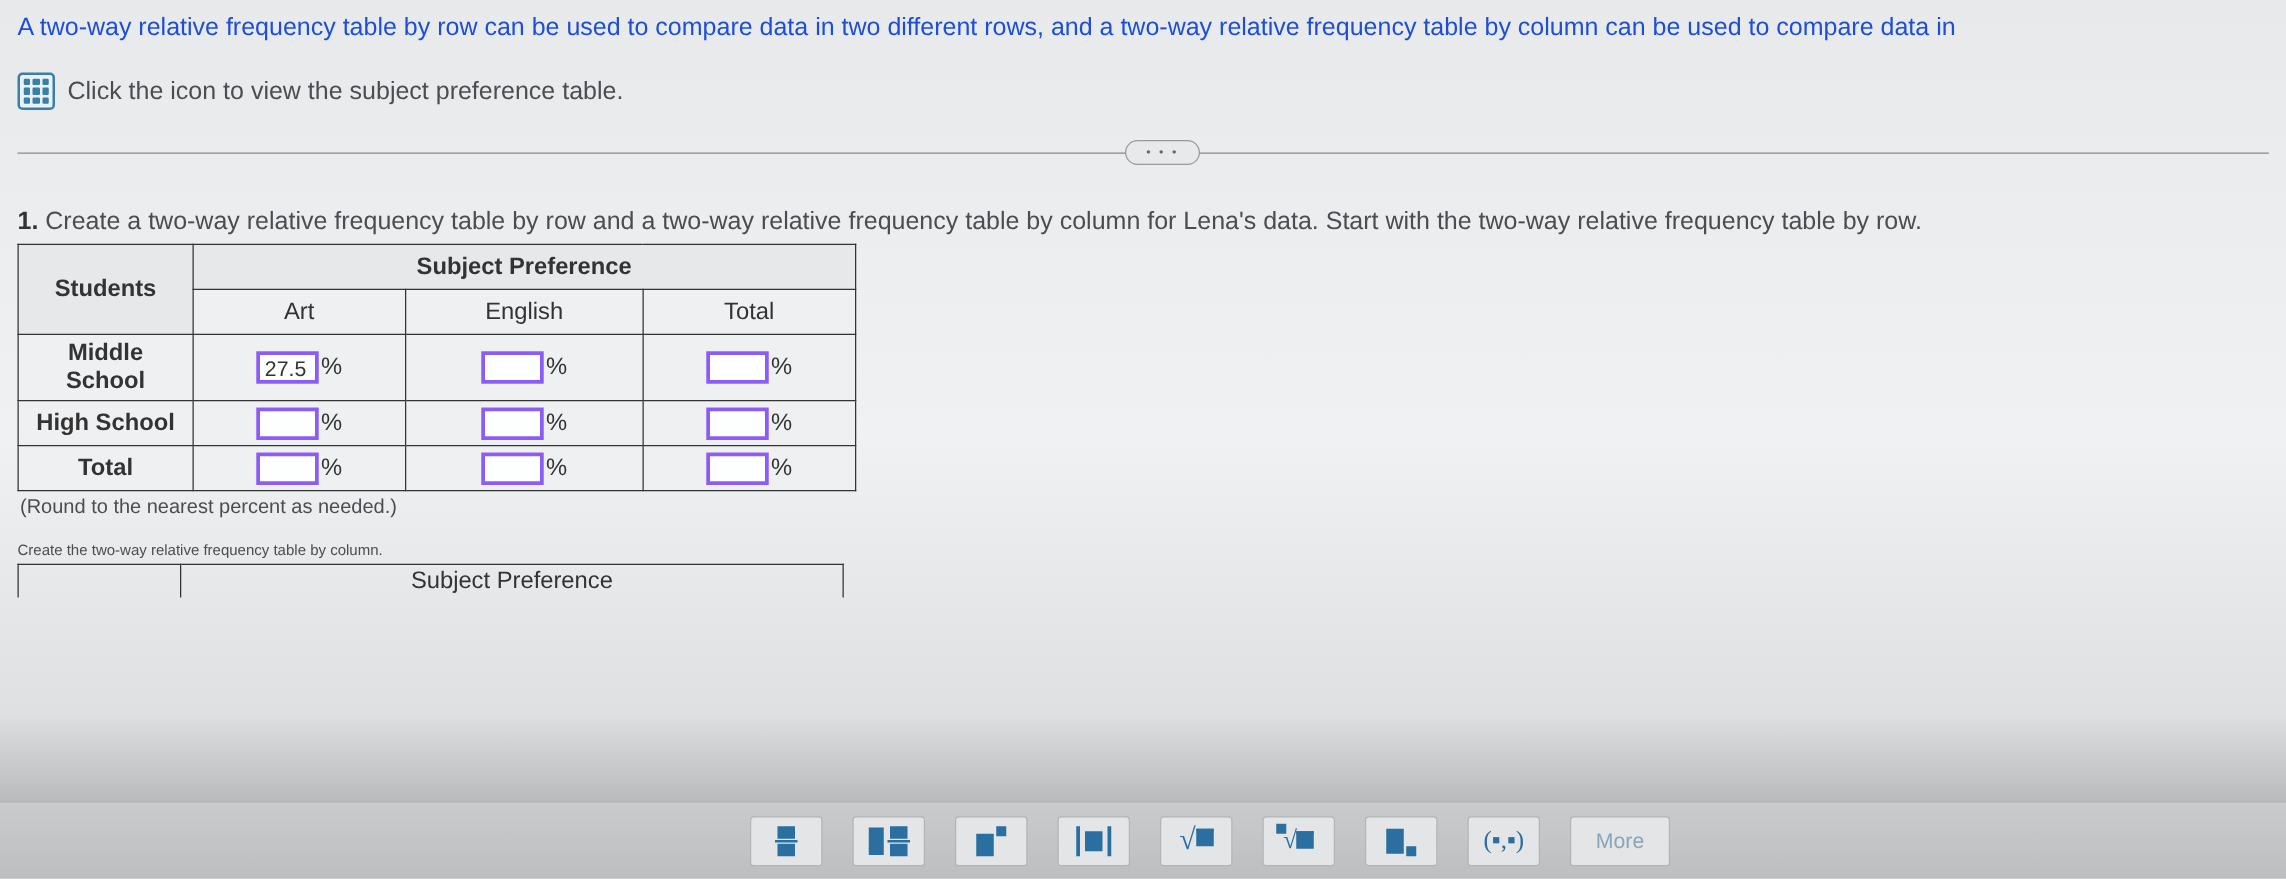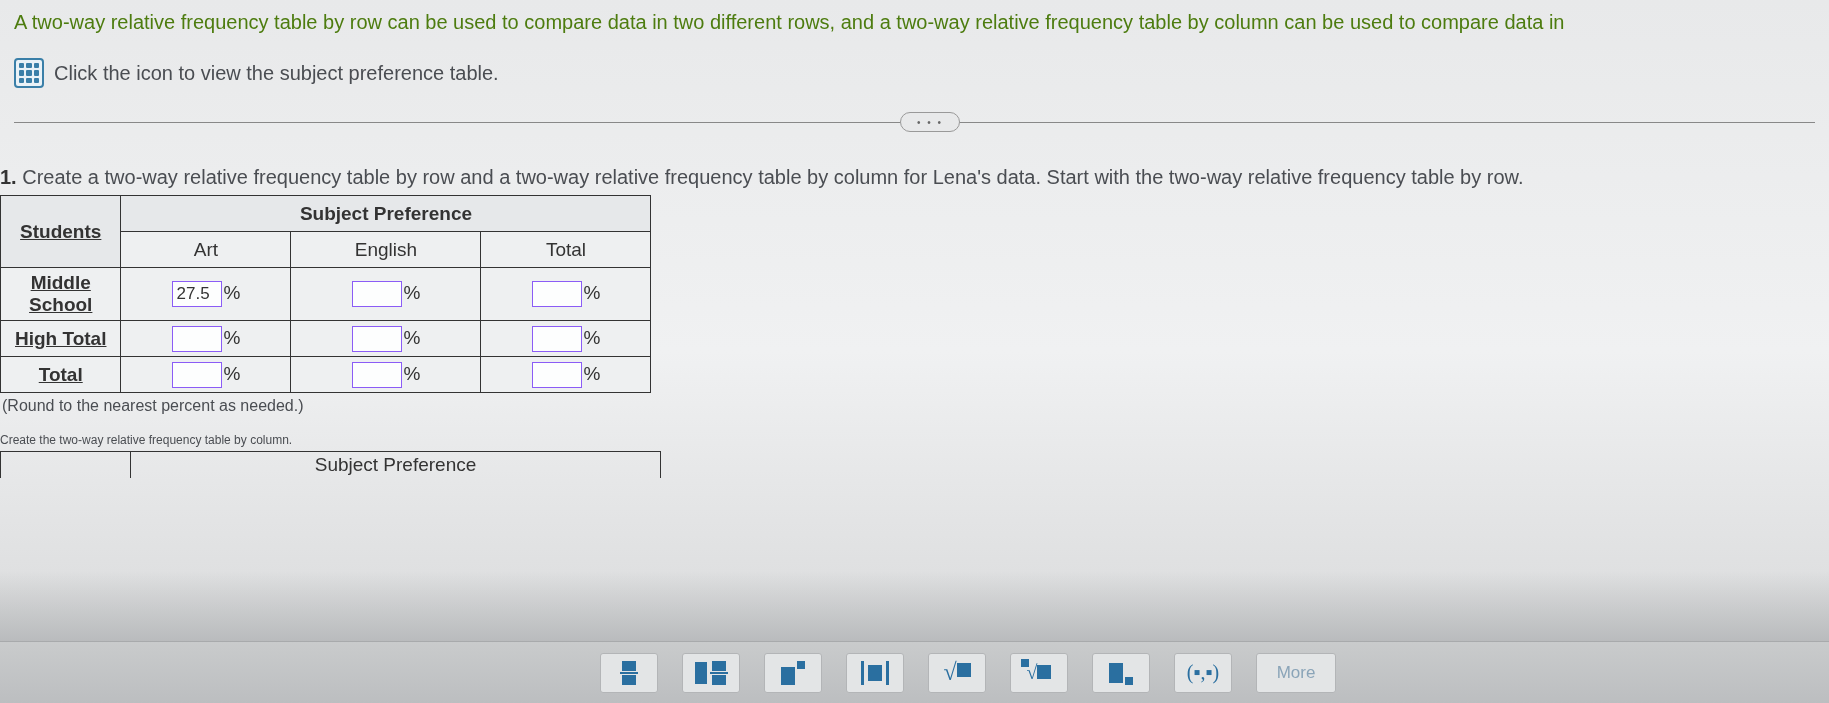--- a/index.html
+++ b/index.html
@@ -10,21 +10,21 @@
     height: 703px;
     overflow: hidden;
     color: #333;
     font-size: 18px;
     position: relative;
   }
   .content-top {
     padding: 8px 14px 0 14px;
   }
   .intro-text {
-    color: #4d7c0f;
+    color: #1d4ed8;
     line-height: 1.4;
     font-size: 20px;
   }
   .icon-link-row {
     display: flex;
     align-items: center;
     gap: 10px;
     margin-top: 22px;
     margin-bottom: 20px;
   }
@@ -72,21 +72,21 @@
     border: 1px solid #999;
     border-radius: 12px;
     display: flex;
     align-items: center;
     justify-content: center;
     font-size: 10px;
     color: #666;
     letter-spacing: 2px;
   }
   .question {
-    padding: 0 0;
+    padding: 0 14px;
   }
   .q-number {
     font-weight: bold;
     color: #333;
   }
   .q-text {
     color: #4a4d52;
     font-size: 20px;
   }
   .freq-table {
@@ -105,26 +105,25 @@
   }
   .freq-table .hdr {
     font-weight: bold;
     color: #333;
     background: #e6e8ea;
   }
   .freq-table .row-label {
     font-weight: bold;
     text-align: center;
     padding: 4px 14px;
-    text-decoration: underline;
   }
   .input-box {
     width: 50px;
     height: 26px;
-    border: 1px solid #8b5cf6;
+    border: 3px solid #8b5cf6;
     background: #fdfefe;
     display: inline-block;
     vertical-align: middle;
     text-align: left;
     padding: 2px 4px;
     font-size: 17px;
     color: #333;
   }
   .pct {
     margin-left: 2px;
@@ -255,21 +254,21 @@
       <td style="width:170px">Total</td>
     </tr>
     <tr>
       <td class="row-label" style="white-space:pre-line">Middle
 School</td>
       <td><span class="input-box">27.5</span><span class="pct">%</span></td>
       <td><span class="input-box"></span><span class="pct">%</span></td>
       <td><span class="input-box"></span><span class="pct">%</span></td>
     </tr>
     <tr>
-      <td class="row-label">High Total</td>
+      <td class="row-label">High School</td>
       <td><span class="input-box"></span><span class="pct">%</span></td>
       <td><span class="input-box"></span><span class="pct">%</span></td>
       <td><span class="input-box"></span><span class="pct">%</span></td>
     </tr>
     <tr>
       <td class="row-label">Total</td>
       <td><span class="input-box"></span><span class="pct">%</span></td>
       <td><span class="input-box"></span><span class="pct">%</span></td>
       <td><span class="input-box"></span><span class="pct">%</span></td>
     </tr>

